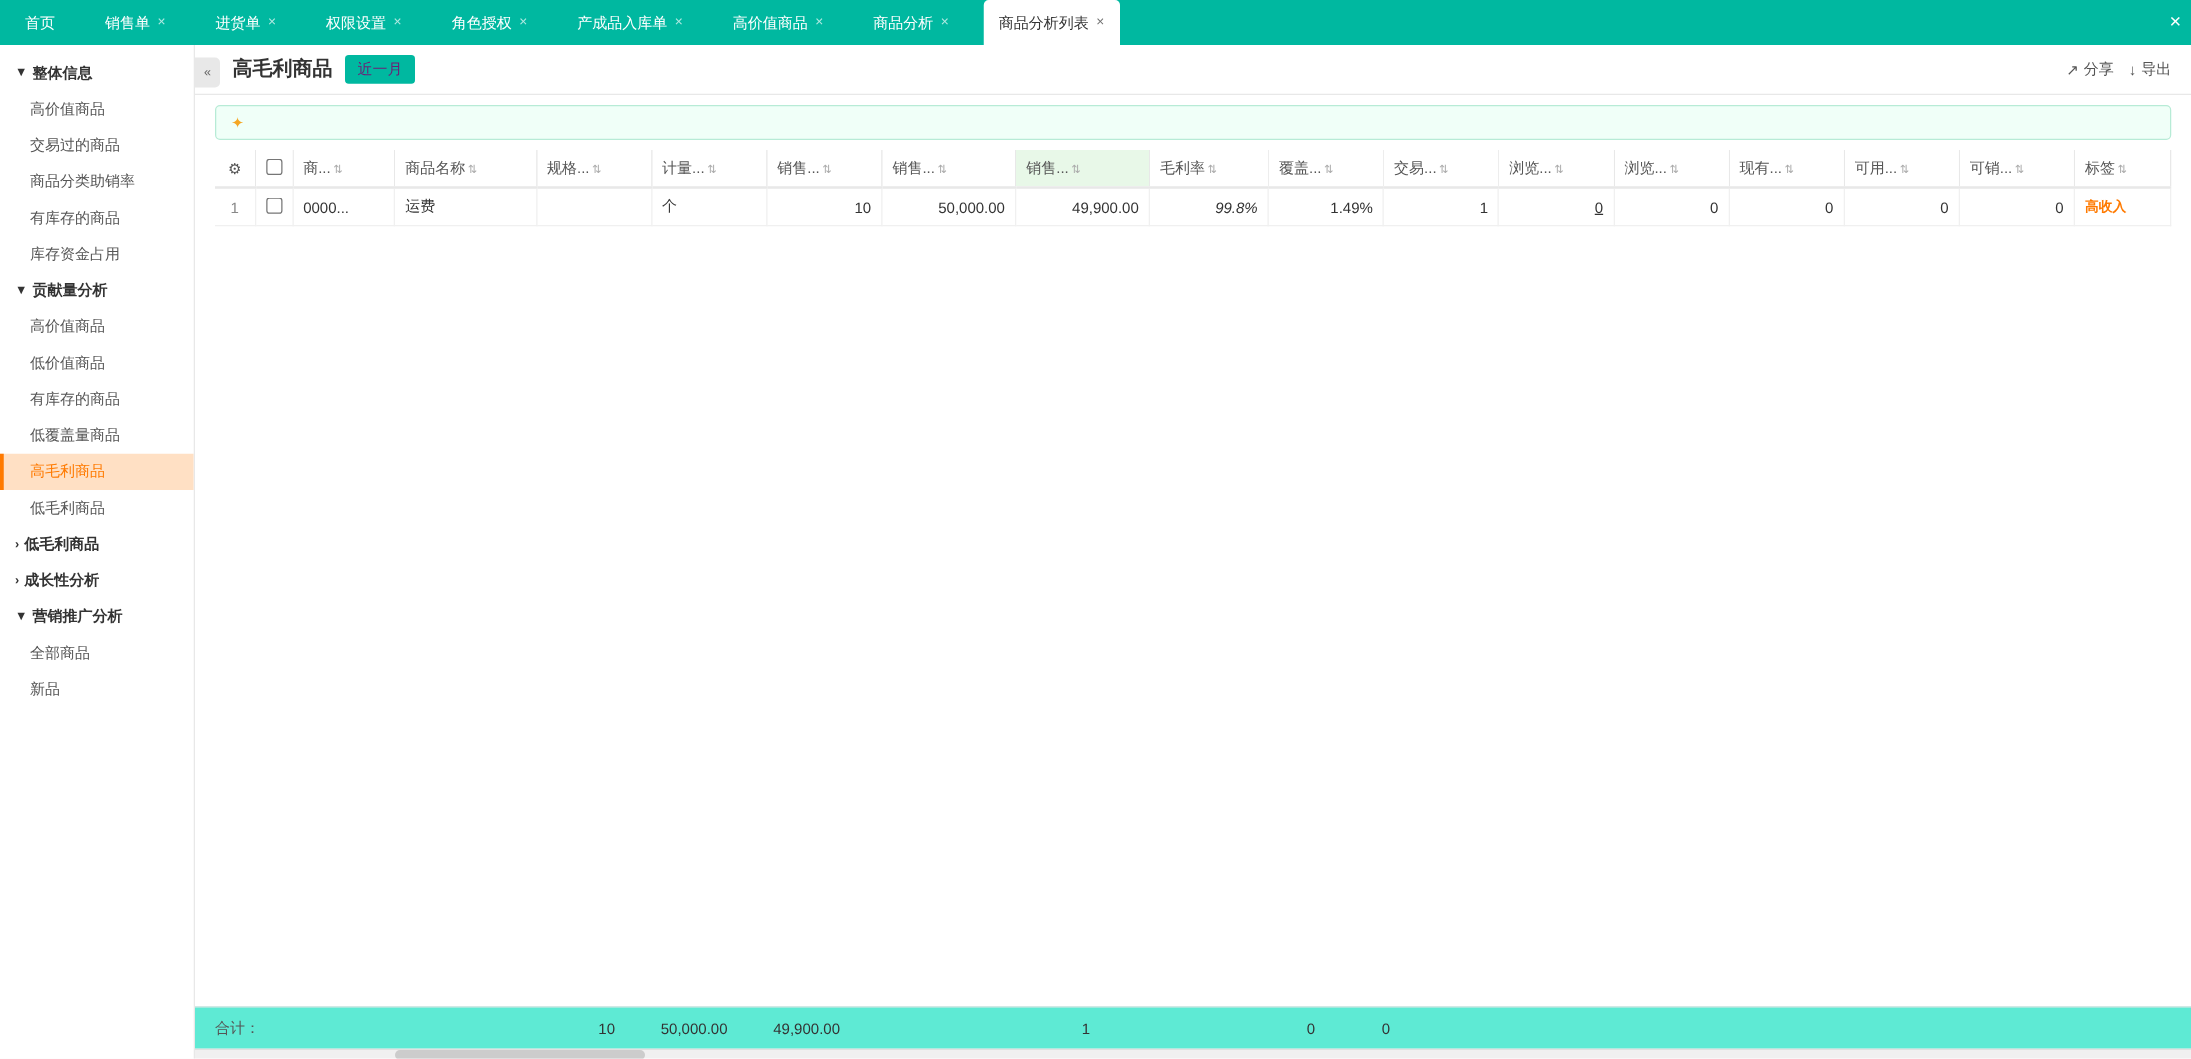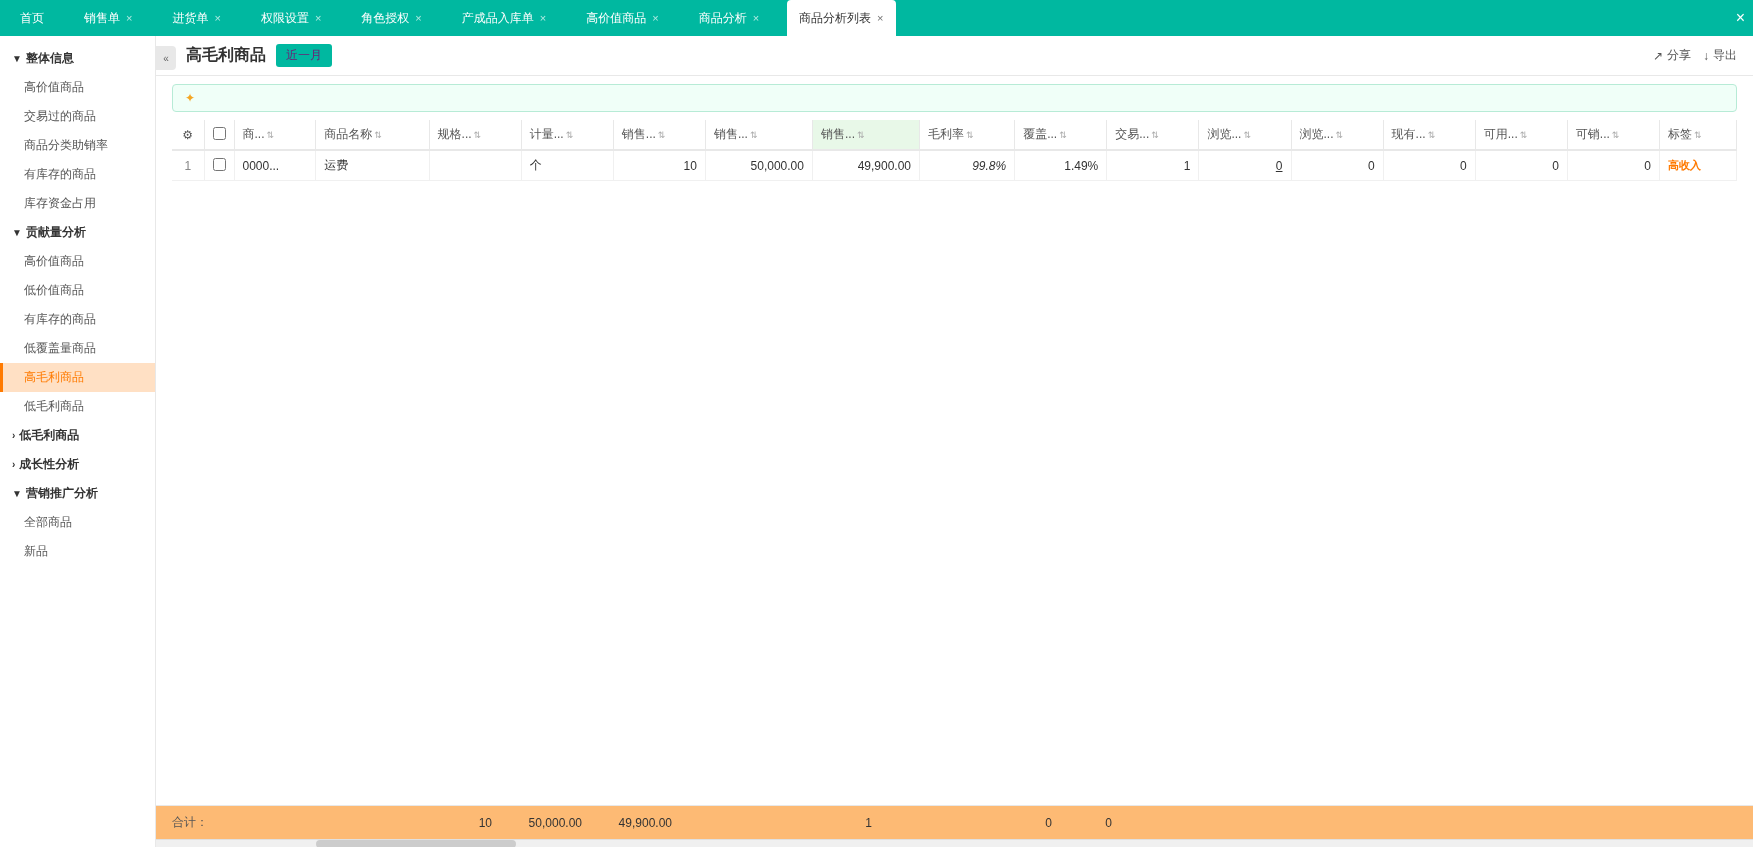--- a/index.html
+++ b/index.html
@@ -217,21 +217,21 @@
       border-right: 1px solid #f0f0f0;
       padding: 6px 8px;
       white-space: nowrap;
       color: #333;
     }
     .tag-high { color: #ff7a00; font-weight: bold; font-size: 11px; }
     .tag-underline { text-decoration: underline; color: #333; cursor: pointer; }
 
     
     .table-footer {
-      background: #fdba74;
+      background: #5eead4;
       border-top: 1px solid #e8e8e8;
       padding: 6px 16px;
       display: flex;
       align-items: center;
       font-size: 12px;
       color: #333;
       min-height: 34px;
     }
     .footer-label { color: #555; margin-right: 12px; }
     .footer-cells {

